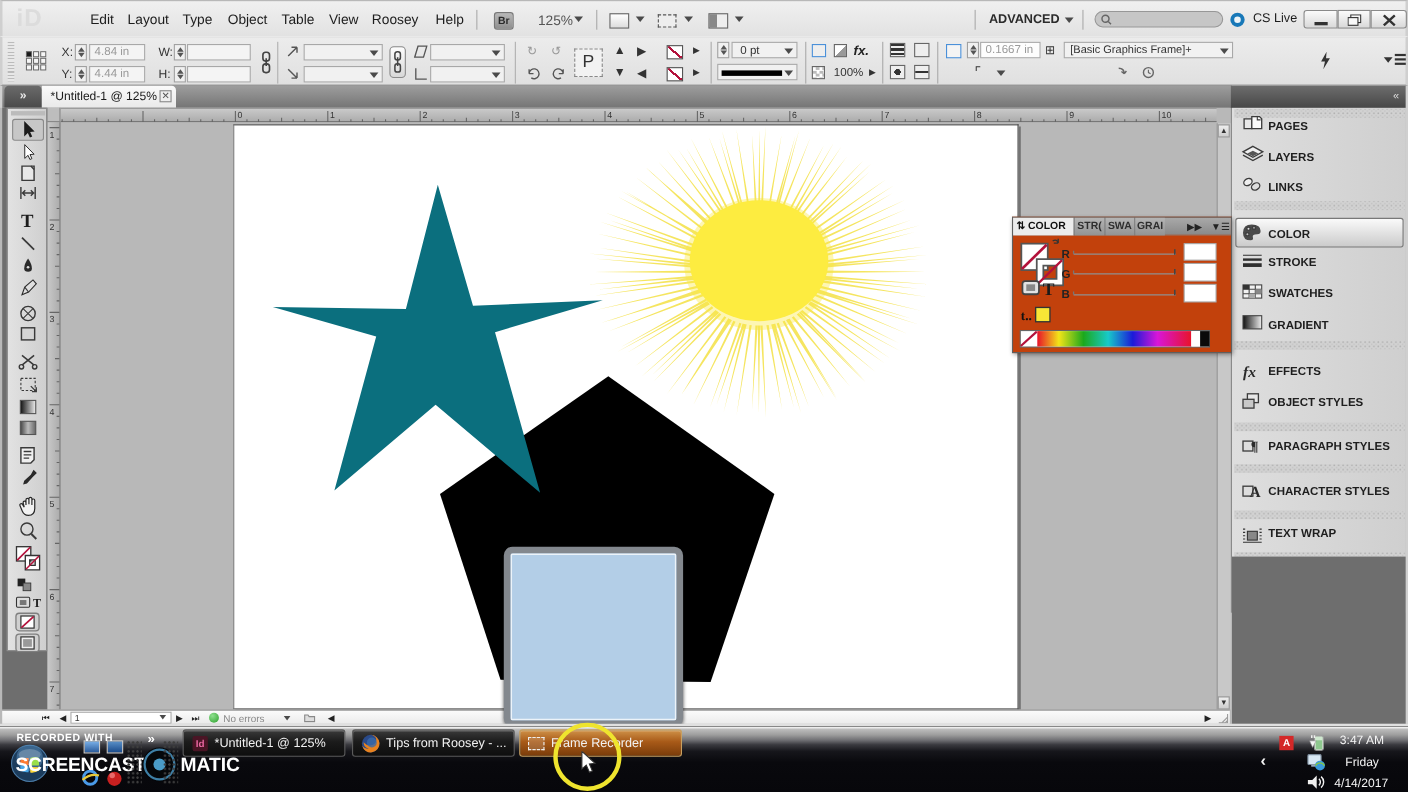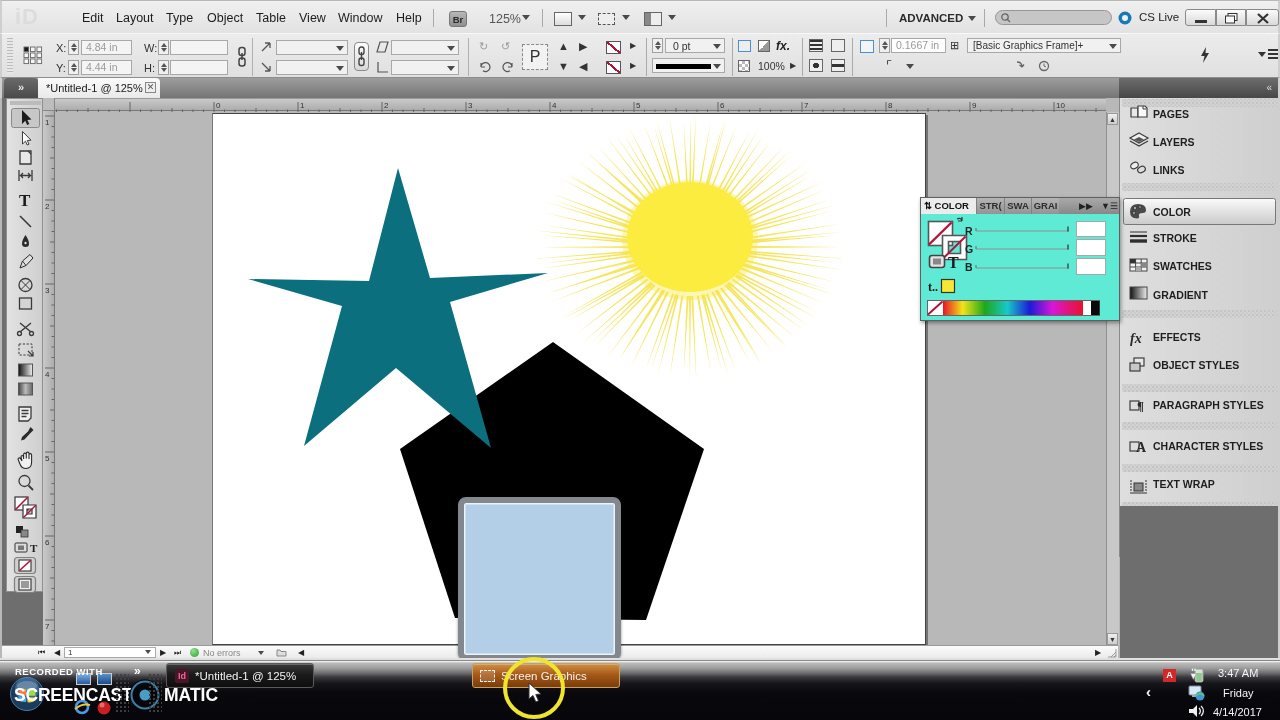--- a/index.html
+++ b/index.html
@@ -40,21 +40,21 @@
 #vscroll{left:1106px;top:112px;width:13px;height:533px;background:#c8c8c8;border-left:1px solid #909090;}
 .scrbtn{position:absolute;left:1107px;width:11px;height:12px;background:linear-gradient(#efefef,#cdcdcd);border:1px solid #999;font-size:7px;color:#333;text-align:center;line-height:11px;}
 #statusrow{left:2px;top:645px;width:1116px;height:13px;background:linear-gradient(#fbfbfb,#ebebeb);border-top:1px solid #999;}
 .snav{position:absolute;font-size:8px;color:#222;top:2px;}
 #leftcol{left:2px;top:98px;width:41px;height:547px;background:#6e6e6e;}
 #toolbox{left:6px;top:98px;width:37px;height:494px;background:linear-gradient(90deg,#e2e2e2,#cfcfcf);border:1px solid #8f8f8f;}
 
 #dock{left:1119px;top:78px;width:159px;height:479px;background:linear-gradient(90deg,#dedede,#cfcfcf);border-left:1px solid #8a8a8a;}
 #dockhead{left:1119px;top:78px;width:159px;height:20px;background:linear-gradient(#6d6d6d,#474747);color:#ddd;font-size:10px;text-align:right;line-height:20px;padding-right:6px;}
 
-#cpanel{left:920px;top:197px;width:200px;height:124px;background:#5eead4;border:1px solid #5f5f5f;box-shadow:1px 2px 4px rgba(0,0,0,.4);}
+#cpanel{left:920px;top:197px;width:200px;height:124px;background:#c2410c;border:1px solid #5f5f5f;box-shadow:1px 2px 4px rgba(0,0,0,.4);}
 #cptabs{position:absolute;left:0;top:0;width:198px;height:16px;background:linear-gradient(#a9a9a9,#8a8a8a);border-bottom:1px solid #888;}
 #cptab-active{position:absolute;left:0;top:0;width:55px;height:16px;background:#ececec;color:#111;font-size:9.5px;font-weight:bold;line-height:16px;padding-left:3px;}
 .cptab{position:absolute;top:0;height:16px;background:linear-gradient(#b5b5b5,#939393);border-left:1px solid #818181;color:#2e2e2e;font-size:9.5px;font-weight:bold;line-height:16px;text-align:center;}
 .swsq{position:absolute;border:1.5px solid #555;background:linear-gradient(to top right,#fff 44%,#b3123b 44%,#b3123b 56%,#fff 56%);}
 
 #recframe{left:458px;top:497px;width:163px;height:164px;border:6px solid #83888e;border-radius:8px;background:#b3cee7;box-shadow:0 0 3px rgba(0,0,0,.45), inset 0 0 0 1.5px rgba(255,255,255,.75);}
 
 #taskbar{left:0;top:661px;width:1280px;height:59px;background:linear-gradient(#ffffff 0,#bcbcbc 2px,#9e9e9e 7px,#6e6e72 12px,#3a3a3f 16px,#16161b 22px,#09090d 32px,#07070b 59px);}
 .tbbtn{position:absolute;top:663px;width:148px;height:25px;border:1px solid #5a5a5a;border-radius:3px;background:linear-gradient(#3a3a3a,#1b1b1b 45%,#0e0e0e);box-shadow:inset 0 1px 0 rgba(255,255,255,.25);color:#f2f2f2;font-size:11.5px;line-height:24px;}
 .trayic{position:absolute;}
@@ -65,21 +65,21 @@
 
 <div id="menubar" class="abs">
   <div id="idlogo">iD</div>
   <span class="menu" style="left:46px;margin-top:24px;">File</span>
   <span class="menu" style="left:80px;">Edit</span>
   <span class="menu" style="left:114px;">Layout</span>
   <span class="menu" style="left:164px;">Type</span>
   <span class="menu" style="left:205px;">Object</span>
   <span class="menu" style="left:254px;">Table</span>
   <span class="menu" style="left:297px;">View</span>
-  <span class="menu" style="left:336px;">Window</span>
+  <span class="menu" style="left:336px;">Roosey</span>
   <span class="menu" style="left:394px;">Help</span>
   <div class="vsep" style="left:431px;"></div>
   <div id="brbtn">Br</div>
   <span class="mbtext" style="left:487px;top:11px;">125%</span>
   <div class="ddarr" style="left:520px;top:14px;"></div>
   <div class="vsep" style="left:540px;"></div>
   <div class="mbicon" style="left:552px;top:11px;width:18px;height:14px;background:linear-gradient(#fff,#ddd);"></div>
   <div class="ddarr" style="left:576px;top:14px;"></div>
   <div class="mbicon" style="left:596px;top:12px;width:17px;height:12px;border:1px dashed #555;background:#eee;"></div>
   <div class="ddarr" style="left:620px;top:14px;"></div>
@@ -601,23 +601,31 @@
         <circle cx="5" cy="4" r="2.5" fill="#e86a6a"></circle>
       </svg>
 
   <div style="position:absolute;left:115px;top:12px;width:14px;height:40px;background:radial-gradient(#3e3e3e 1px,transparent 1.2px) 0 0/4px 4px;"></div>
   <div style="position:absolute;left:148px;top:12px;width:14px;height:40px;background:radial-gradient(#3e3e3e 1px,transparent 1.2px) 0 0/4px 4px;"></div>
 
   <div class="tbbtn" style="left:166px;top:2px;">
     <div style="position:absolute;left:8px;top:5px;width:14px;height:14px;background:#4a1525;border-radius:2px;color:#e866a0;font-size:9px;font-weight:bold;text-align:center;line-height:14px;">Id</div>
     <span style="position:absolute;left:28px;">*Untitled-1 @ 125%</span>
   </div>
+  <div class="tbbtn" style="left:320px;top:2px;">
+    <svg width="18" height="18" style="position:absolute;left:7px;top:3px;">
+          <circle cx="9" cy="9" r="8" fill="#2a4a8a"></circle>
+          <path d="M9 1 a8 8 0 1 1 -7.8 9.8 q2.3 3.3 6 3 q-4.5-1.5-4.7-6 q3.5 4 8 2.5 q4-1.5 3.5-5.5 Q13 1.6 9 1" fill="#e8821e"></path>
+          <circle cx="10" cy="8" r="4.5" fill="#3a6aaa" opacity=".8"></circle>
+        </svg>
+    <span style="position:absolute;left:30px;">Tips from Roosey - ...</span>
+  </div>
   <div class="tbbtn" style="left:472px;top:2px;background:linear-gradient(#cf9148,#a85a18 45%,#7a3c0a);border:1px solid #c8a060;">
     <div style="position:absolute;left:7px;top:6px;width:15px;height:12px;border:1.5px dashed #eee;background:rgba(255,255,255,.15);"></div>
-    <span style="position:absolute;left:28px;">Screen Graphics</span>
+    <span style="position:absolute;left:28px;">Frame Recorder</span>
   </div>
 
   <div class="trayic" style="left:1163px;top:8px;width:13px;height:13px;background:#d42828;color:#fff;font-size:9px;font-weight:bold;text-align:center;line-height:13px;">A</div>
   <svg width="15" height="16" style="position:absolute;left:1189px;top:6px;">
         <rect x="6" y="2" width="8" height="13" rx="1.5" fill="#cfe8cf" stroke="#9a9a9a"></rect>
         <rect x="7.2" y="6" width="5.6" height="8" fill="#8ec88e"></rect>
         <path d="M3.5 4 v-2.5 M6 4 v-2.5" stroke="#eee" stroke-width="1.4"></path>
         <path d="M1.5 6.5 h6 l-3.2 6 z" fill="#f5f5f5" stroke="#888" stroke-width=".5"></path>
       </svg>
   <div class="traytx" style="left:1218px;top:6px;">3:47 AM</div>

